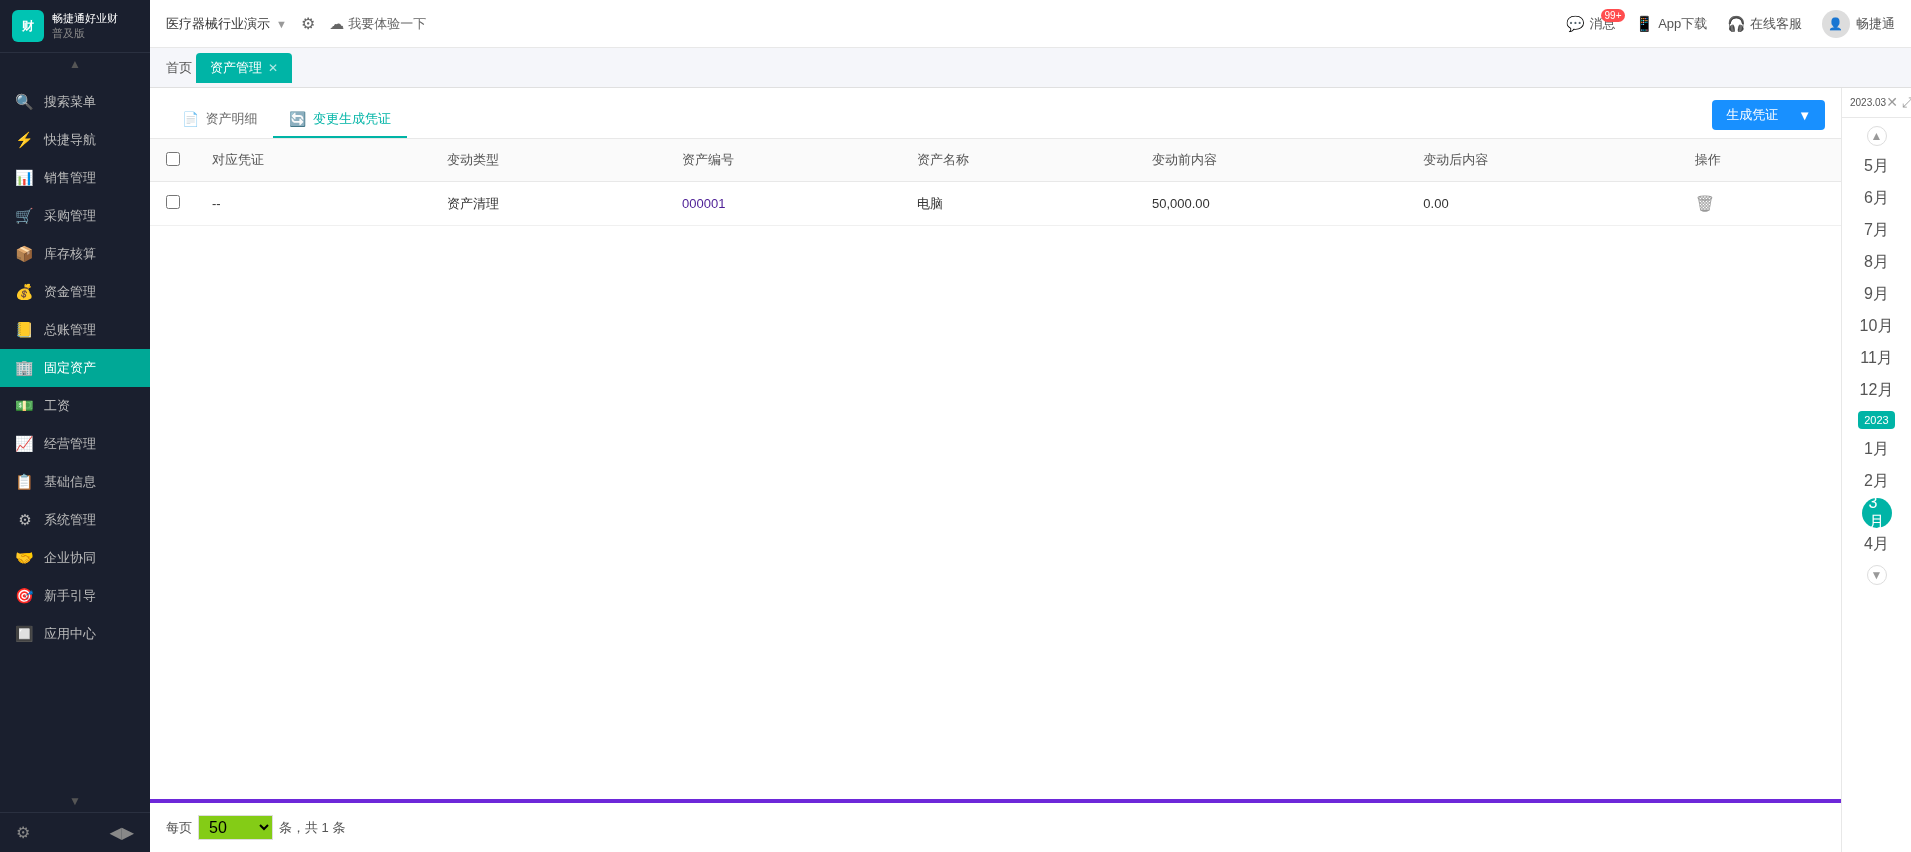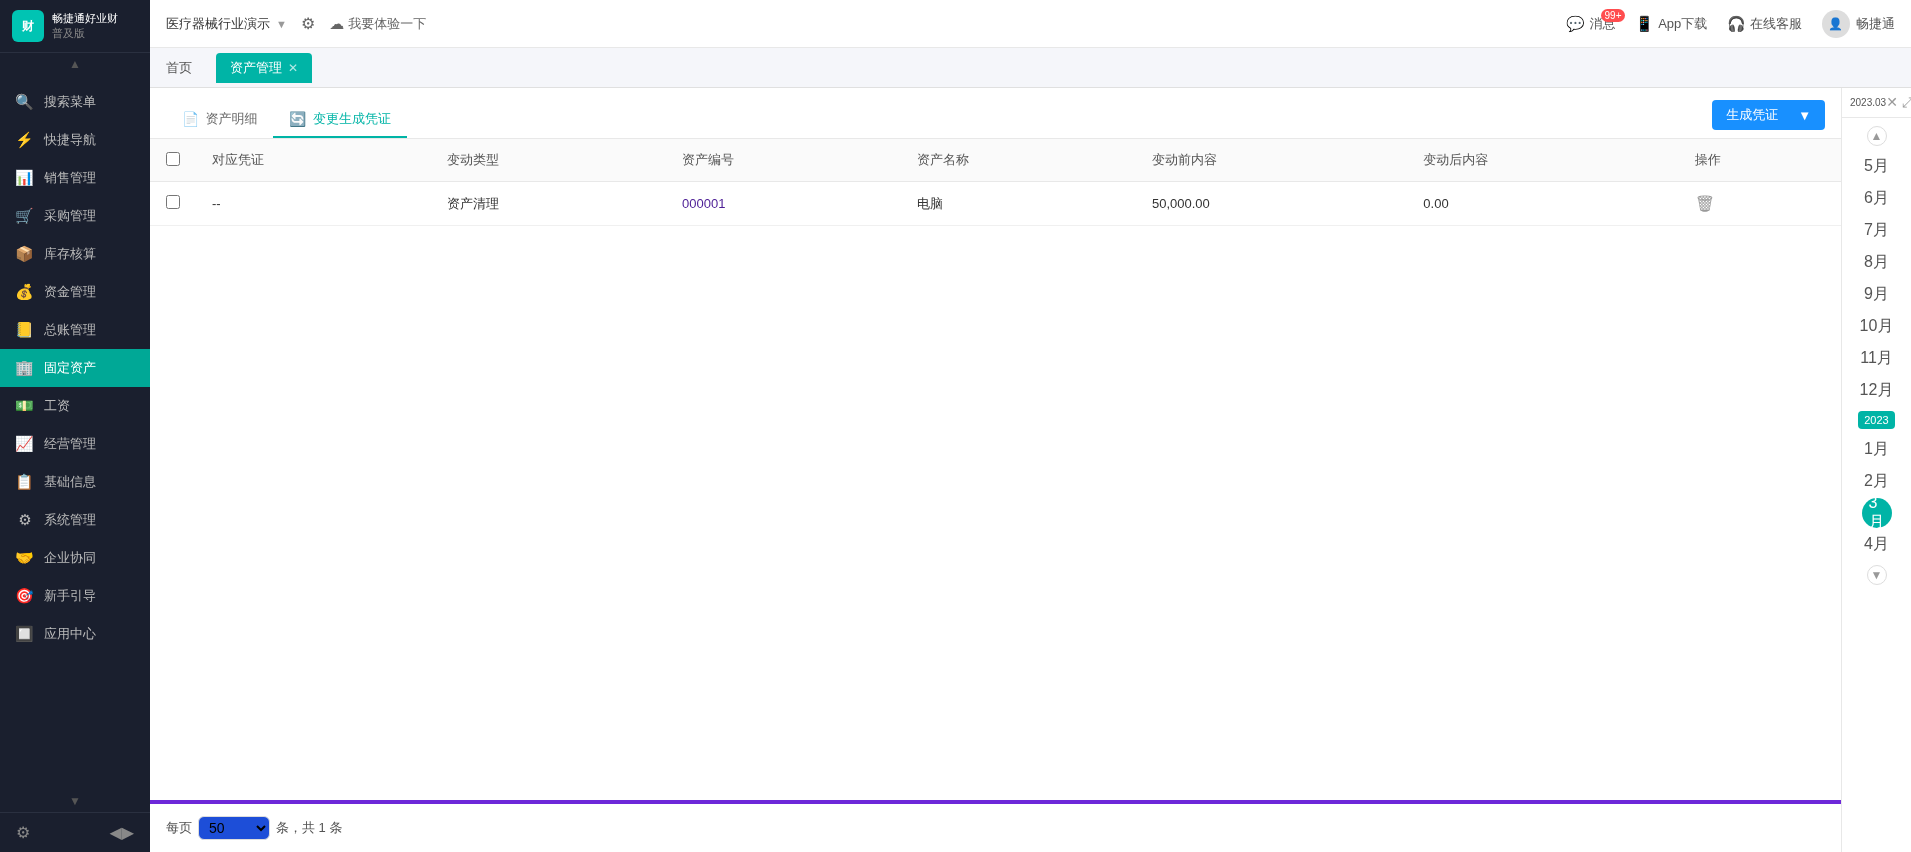--- a/index.html
+++ b/index.html
@@ -208,21 +208,21 @@
     }
     .tab-close {
       margin-left: 6px;
       font-size: 12px;
       opacity: 0.7;
     }
     .tab-home {
       color: #555;
       font-size: 13px;
       cursor: pointer;
-      margin-right: 24px;
+      margin-right: 4px;
     }
 
     
     .content {
       flex: 1;
       display: flex;
       overflow: hidden;
       background: #fff;
     }
 
@@ -327,26 +327,26 @@
     .pagination {
       display: flex;
       align-items: center;
       padding: 12px 16px;
       border-top: 4px solid #6d28d9;
       font-size: 13px;
       color: #555;
     }
     .per-page-select {
       border: 1px solid #ddd;
-      border-radius: 6px;
+      border-radius: 0;
       padding: 2px 20px 2px 6px;
-      font-size: 14px;
+      font-size: 16px;
       cursor: pointer;
       margin: 0 6px;
-      background: #1d4ed8;
+      background: #84cc16;
     }
 
     
     .date-panel {
       width: 70px;
       background: #fff;
       border-left: 1px solid #e8e8e8;
       display: flex;
       flex-direction: column;
       overflow: hidden;

